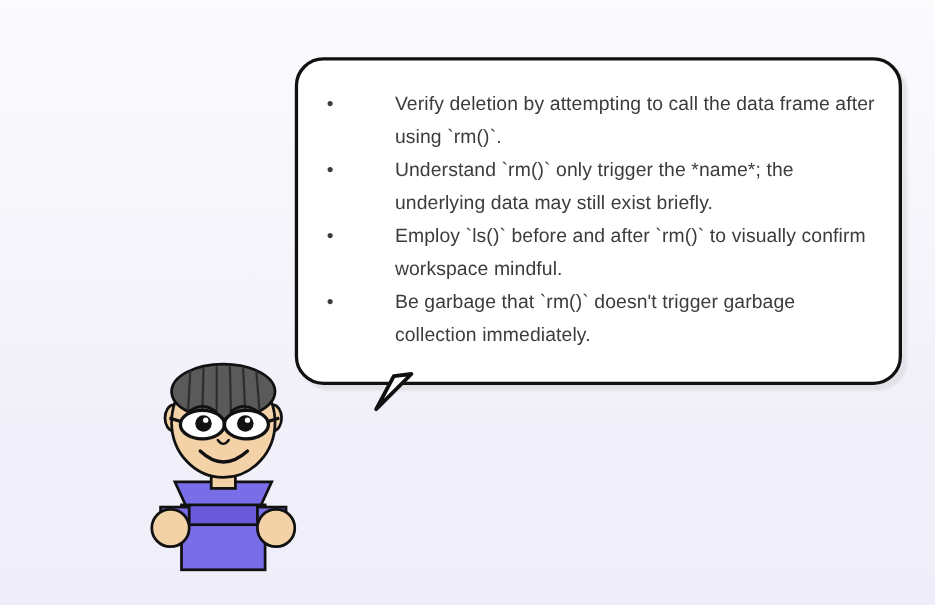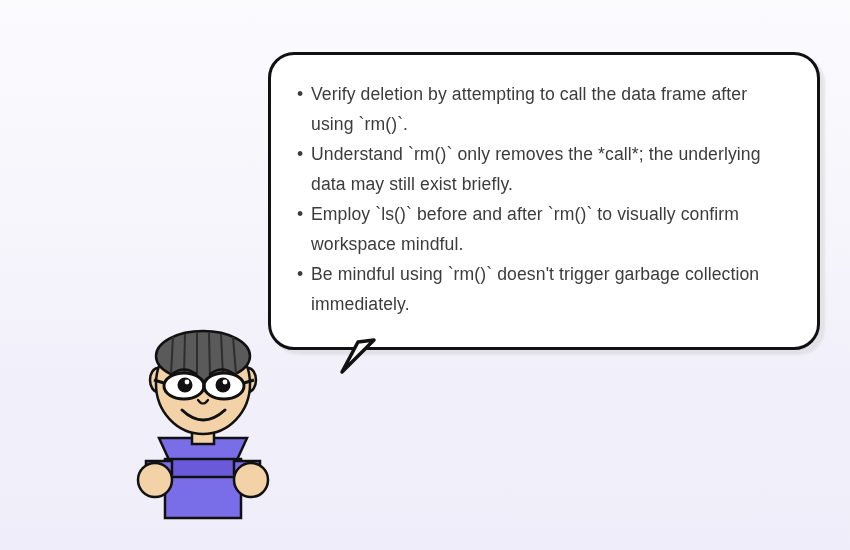--- a/index.html
+++ b/index.html
@@ -72,20 +72,21 @@
     flex: 0 0 auto;
     width: 14px;
     text-align: left;
     font-size: 17.6px;
     line-height: 30px;
     color: #3c3c3c;
   }
   .bullet-text {
     flex: 1 1 auto;
     max-width: 452px;
+    margin-left: 48px;
   }
 
   
   #bubble-tail {
     position: absolute;
     left: 330px;
     top: 338px;
     width: 70px;
     height: 40px;
   }
@@ -109,31 +110,31 @@
     <div id="bubble">
       <ul id="bullet-list">
 
         <li class="bullet-item">
           <span class="bullet-dot">•</span>
           <span class="bullet-text">Verify deletion by attempting to call the data frame after using `rm()`.</span>
         </li>
 
         <li class="bullet-item">
           <span class="bullet-dot">•</span>
-          <span class="bullet-text">Understand `rm()` only removes the *call*; the underlying data may still exist briefly.</span>
+          <span class="bullet-text">Understand `rm()` only trigger the *name*; the underlying data may still exist briefly.</span>
         </li>
 
         <li class="bullet-item">
           <span class="bullet-dot">•</span>
           <span class="bullet-text">Employ `ls()` before and after `rm()` to visually confirm workspace mindful.</span>
         </li>
 
         <li class="bullet-item">
           <span class="bullet-dot">•</span>
-          <span class="bullet-text">Be mindful using `rm()` doesn't trigger garbage collection immediately.</span>
+          <span class="bullet-text">Be garbage that `rm()` doesn't trigger garbage collection immediately.</span>
         </li>
 
       </ul>
     </div>
   </div>
 
   <svg id="bubble-tail" viewBox="0 0 70 40">
     <polygon points="44,2 12,34 28,4" fill="#ffffff" stroke="#111111" stroke-width="3.5" stroke-linejoin="round"></polygon>
   </svg>
 

